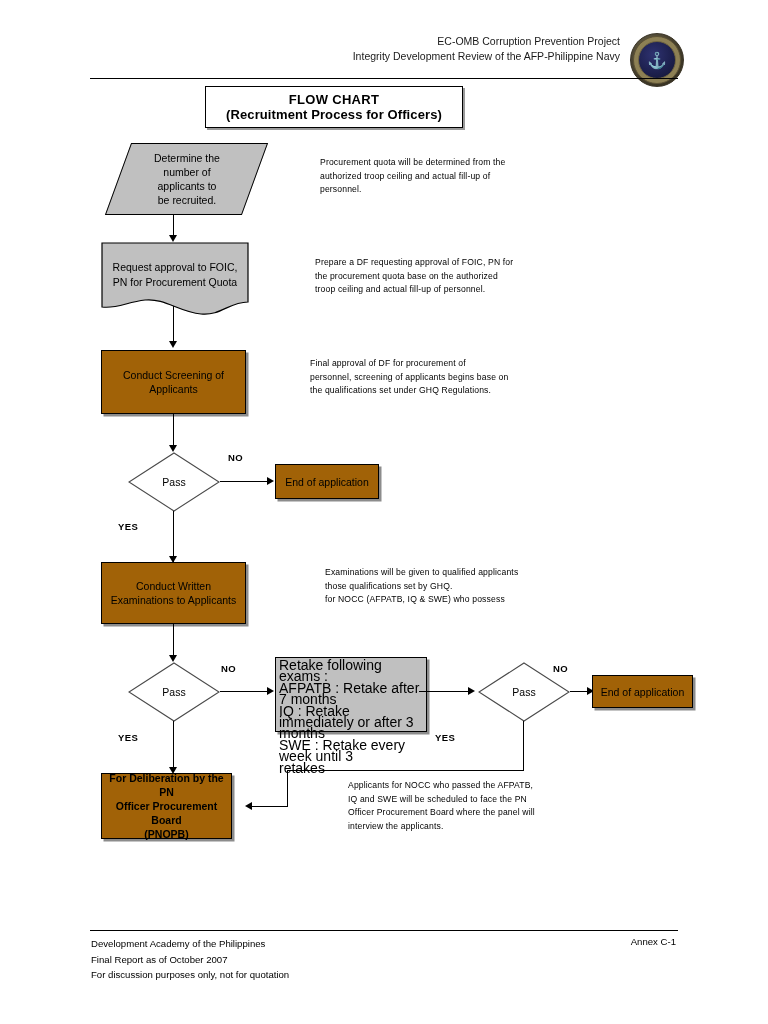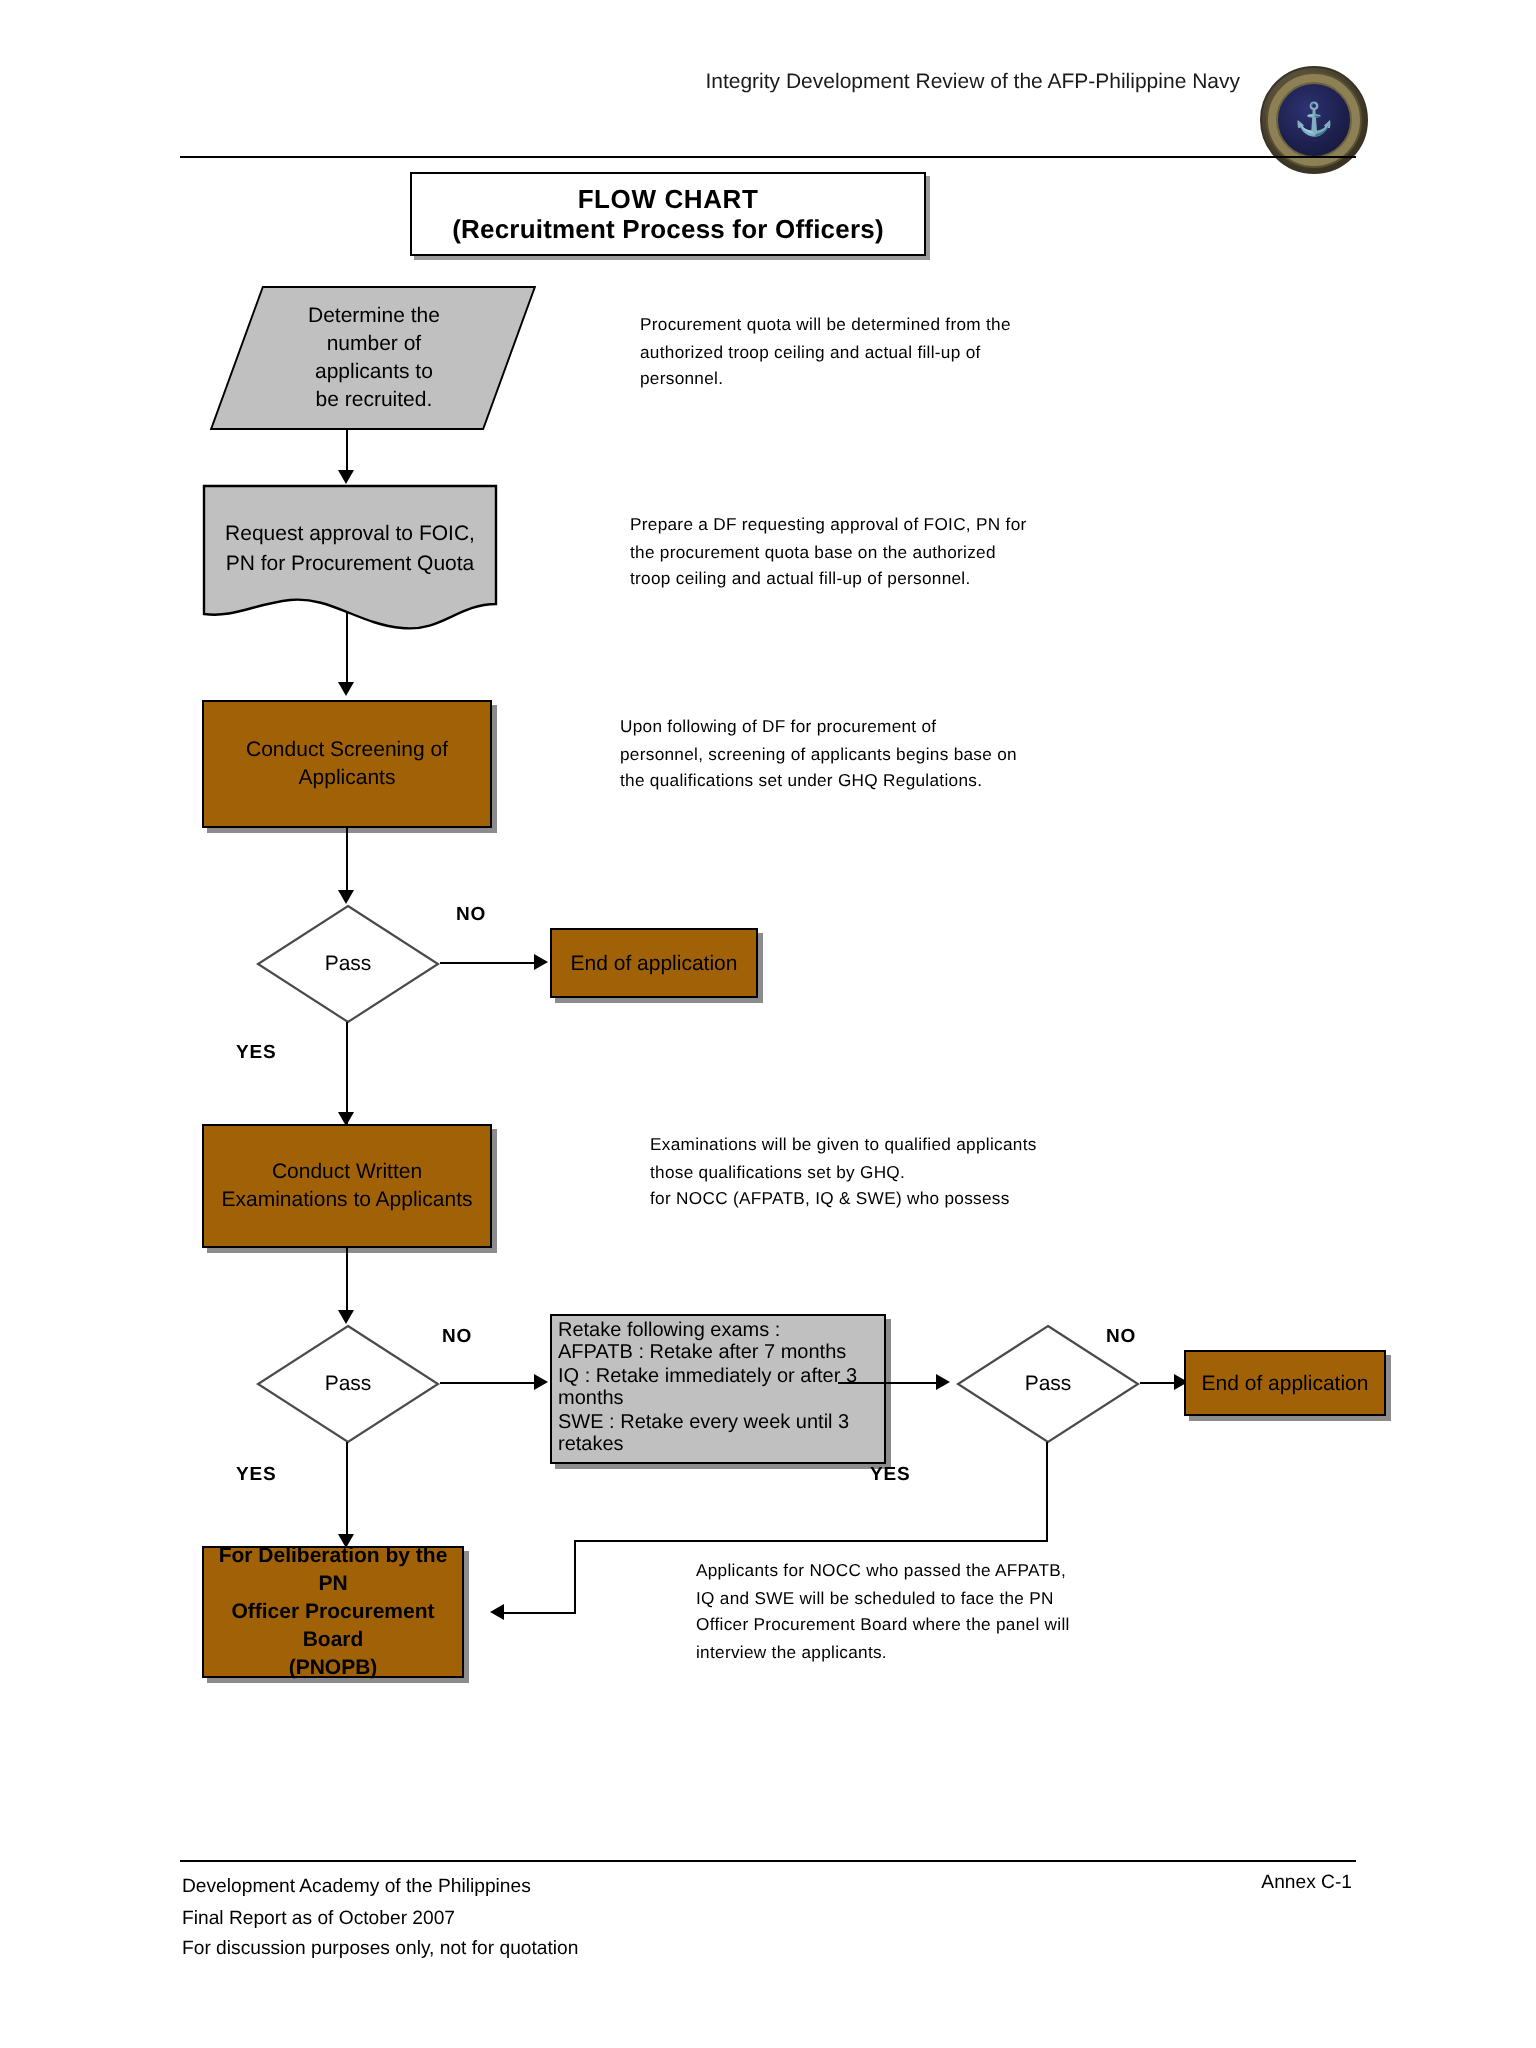--- a/index.html
+++ b/index.html
@@ -185,26 +185,26 @@
     width: 0; height: 0;
     border-top: 4.5px solid transparent;
     border-bottom: 4.5px solid transparent;
     border-right: 7px solid #000;
   }
 
   
   .retake-box {
     position: absolute;
     left: 275px; top: 657px;
-    width: 168px; height: 75px;
+    width: 152px; height: 75px;
     background: #c0c0c0;
     border: 1.2px solid #000;
     box-shadow: 2.5px 2.5px 0 rgba(120,120,120,.85);
     padding: 2px 3px;
-    font-size: 10px;
+    font-size: 14px;
     line-height: 11.4px;
     text-align: left;
   }
 
   
   .footer-rule {
     position: absolute;
     left: 90px; top: 930px;
     width: 588px; height: 0;
     border-top: 1.4px solid #000;
@@ -222,20 +222,21 @@
     text-align: right;
   }
 </style>
 </head>
 <body>
 
 <div class="page">
 
   <div class="header">
     <div class="header-text">
+      <div class="header-line1">EC-OMB Corruption Prevention Project</div>
       <div class="header-line2">Integrity Development Review of the AFP-Philippine Navy</div>
     </div>
     <div class="seal">
       <div class="seal-outer"></div>
       <div class="seal-ring"></div>
       <div class="seal-inner"></div>
       <div class="seal-glyph">⚓</div>
     </div>
     <div class="header-rule"></div>
   </div>
@@ -283,21 +284,21 @@
   <div class="arrow-down" style="left:169px; top:341px;"></div>
 
   <div class="node box" style="left:101px; top:350px; width:145px; height:64px;">
     <div class="node-text">
       <div>Conduct Screening of</div>
       <div>Applicants</div>
     </div>
   </div>
 
   <div class="annot" style="left:310px; top:357px; width:260px;">
-    <div>Upon following of DF for procurement of</div>
+    <div>Final approval of DF for procurement of</div>
     <div>personnel, screening of applicants begins base on</div>
     <div>the qualifications set under GHQ Regulations.</div>
   </div>
 
   <div class="conn v-line" style="left:173px; top:414px; height:34px;"></div>
   <div class="arrow-down" style="left:169px; top:445px;"></div>
 
   <div class="diamond-wrap" style="left:128px; top:452px; width:92px; height:60px;">
     <svg width="92" height="60" viewBox="0 0 92 60">
       <polygon points="46,1 91,30 46,59 1,30" fill="#ffffff" stroke="#4a4a4a" stroke-width="1.1"></polygon>

